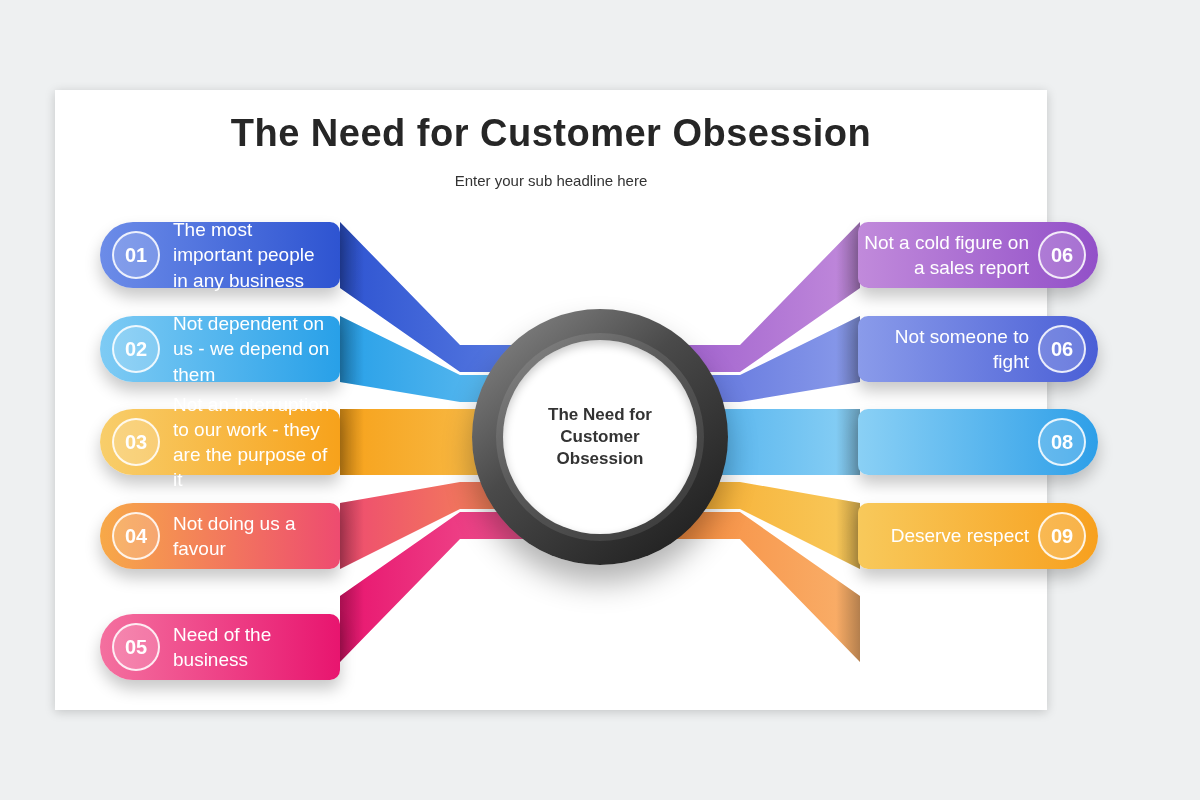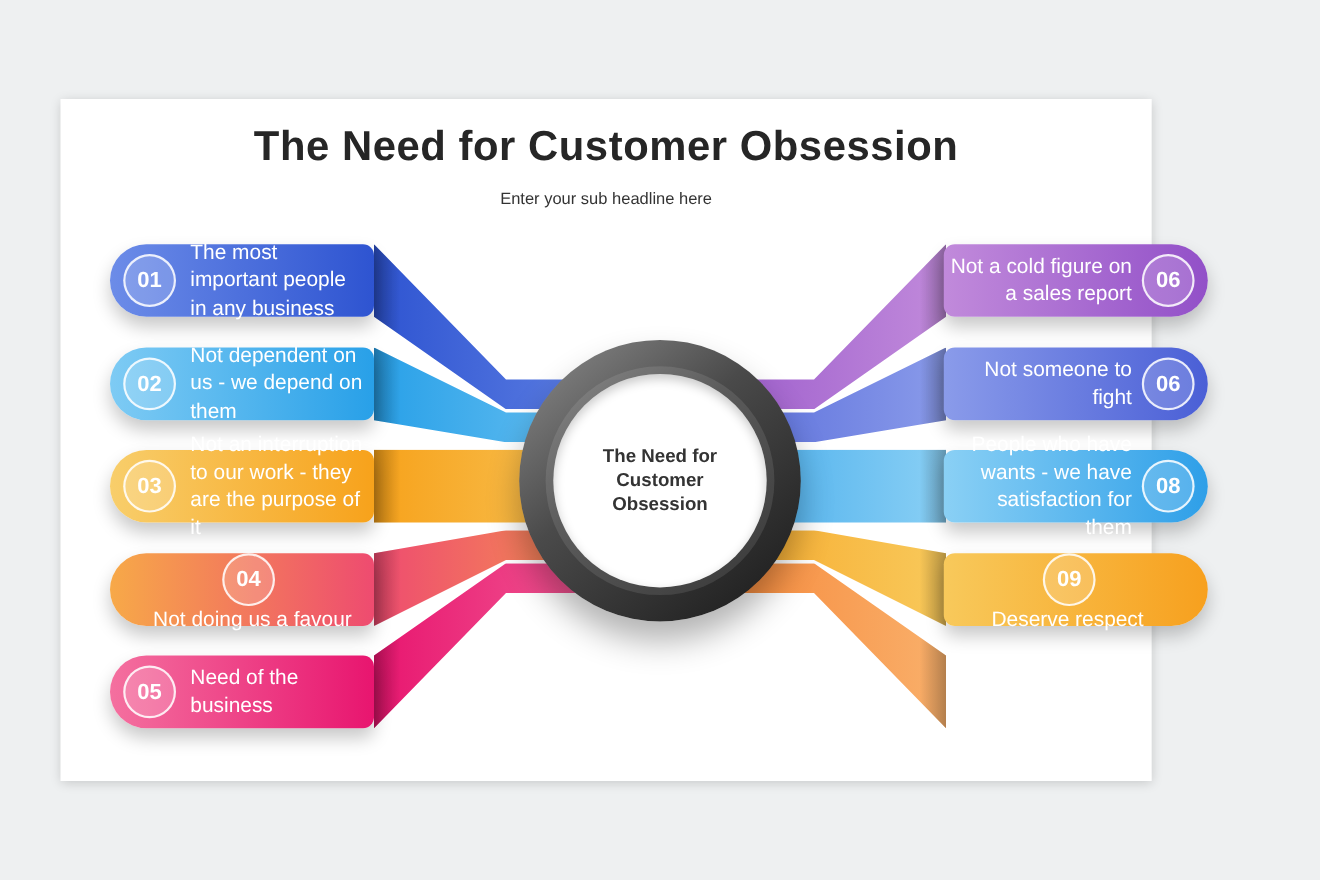--- a/index.html
+++ b/index.html
@@ -64,21 +64,21 @@
     color:#ffffff; font-size:20px; font-weight:bold;
     display:flex; align-items:center; justify-content:center;
   }
   .txt { color:#ffffff; font-size:19px; line-height:1.32; }
   .pill.left  .txt { margin-left:13px; padding-right:6px; }
   .pill.right .txt { margin-right:9px; padding-left:6px; text-align:right; }
 
   #p1,#p6  { top:132px; }
   #p2,#p7  { top:226px; }
   #p3,#p8  { top:319px; }
-  #p4,#p9  { top:413px;flex-direction:column; }
+  #p4,#p9  { top:413px; }
   #p5,#p10 { top:506px; }
   #p1,#p2,#p3,#p4,#p5   { left:45px; }
   #p6,#p7,#p8,#p9,#p10  { left:803px; }
 
   
   .ring {
     position:absolute; left:417px; top:219px; width:256px; height:256px;
     border-radius:50%; z-index:4;
     background:linear-gradient(140deg, #8e8e8e 0%, #4a4a4a 42%, #181818 100%);
     box-shadow:0 18px 30px rgba(0,0,0,0.30);
@@ -123,36 +123,35 @@
       <div class="txt">Not dependent on us - we depend on them</div>
     </div>
     <div id="p3" class="pill left" style="background: linear-gradient(90deg, rgb(248, 206, 107), rgb(247, 162, 27));">
       <div class="num">03</div>
       <div class="txt">Not an interruption to our work - they are the purpose of it</div>
     </div>
     <div id="p4" class="pill left" style="background: linear-gradient(90deg, rgb(247, 169, 72), rgb(238, 75, 112));">
       <div class="num">04</div>
       <div class="txt">Not doing us a favour</div>
     </div>
-    <div id="p5" class="pill left" style="background: linear-gradient(90deg, rgb(244, 112, 159), rgb(232, 21, 111));">
+    <div id="p5" class="pill left" style="background: linear-gradient(90deg, rgb(244, 112, 159), rgb(232, 21, 111)); margin-top: 18px;">
       <div class="num">05</div>
       <div class="txt">Need of the business</div>
     </div>
 
     <div id="p6" class="pill right" style="background: linear-gradient(90deg, rgb(193, 138, 219), rgb(146, 80, 200));">
       <div class="num">06</div>
       <div class="txt">Not a cold figure on a sales report</div>
     </div>
     <div id="p7" class="pill right" style="background: linear-gradient(90deg, rgb(138, 155, 234), rgb(74, 95, 214));">
       <div class="num">06</div>
       <div class="txt">Not someone to fight</div>
     </div>
     <div id="p8" class="pill right" style="background: linear-gradient(90deg, rgb(138, 208, 245), rgb(46, 159, 232));">
       <div class="num">08</div>
-      <div class="txt">People who have wants - we have satisfaction for them</div>
     </div>
     <div id="p9" class="pill right" style="background: linear-gradient(90deg, rgb(248, 201, 91), rgb(247, 160, 30));">
       <div class="num">09</div>
       <div class="txt">Deserve respect</div>
     </div>
 
     <div class="ring">
       <div class="ring-inner">
         <div class="center-text">The Need for Customer Obsession</div>
       </div>

